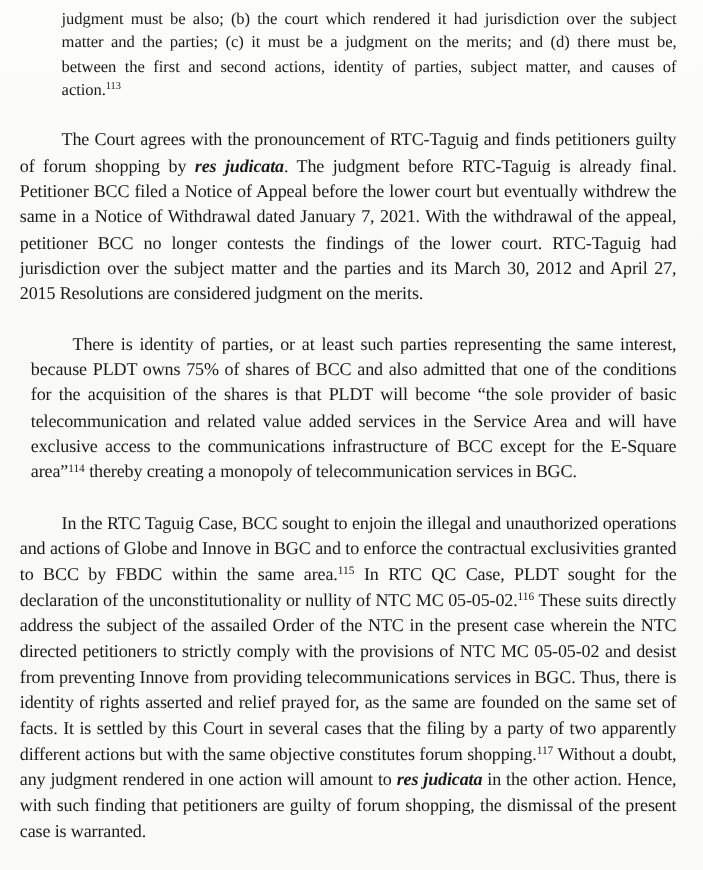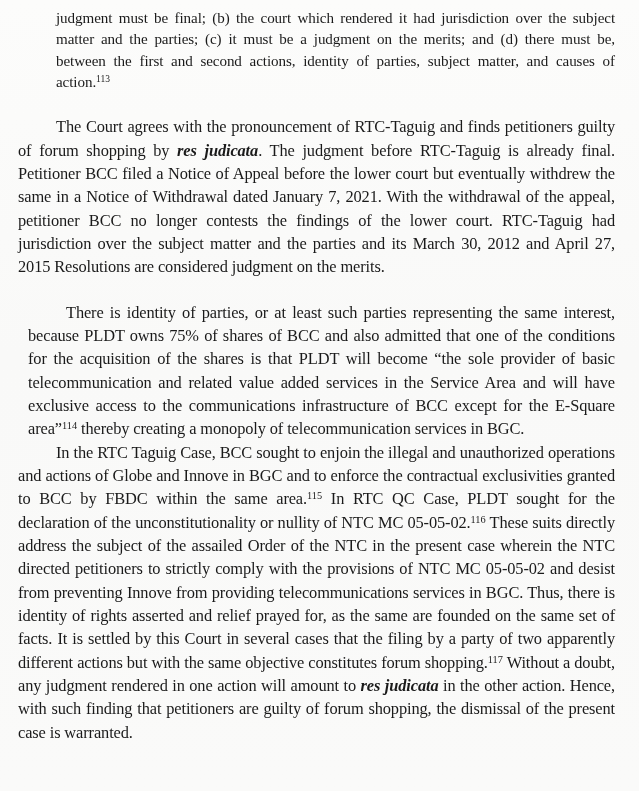--- a/index.html
+++ b/index.html
@@ -43,41 +43,41 @@
     margin: 0 24px 0 18px;
     font-size: 16.4px;
     line-height: 23.35px;
     text-align: justify;
     text-justify: inter-word;
     text-indent: 38px;
     letter-spacing: -0.12px;
   }
   .para.p1 { margin-top: 22px; }
   .para.p2 { margin-top: 22px; margin-left: 28px; }
-  .para.p3 { }
+  .para.p3 { margin-top: 23px; }
 
   sup.fn {
     font-size: 0.63em;
     vertical-align: 0.52em;
     line-height: 0;
     letter-spacing: 0;
   }
   i.latin {
     font-style: italic;
     font-weight: bold;
   }
 </style>
 </head>
 <body>
 
 <div class="page"></div>
 
 <div class="page-body">
 
-  <div class="blockquote"><span>judgment must be final; (b) the court which rendered it had jurisdiction over the subject matter and the parties; (c) it must be a judgment on the merits; and (d) there must be, between the first and second actions, identity of parties, subject matter, and causes of action.</span><sup class="fn">113</sup></div>
+  <div class="blockquote"><span>judgment must be also; (b) the court which rendered it had jurisdiction over the subject matter and the parties; (c) it must be a judgment on the merits; and (d) there must be, between the first and second actions, identity of parties, subject matter, and causes of action.</span><sup class="fn">113</sup></div>
 
   <p class="para p1"><span>The Court agrees with the pronouncement of RTC-Taguig and finds petitioners guilty of forum shopping by </span><i class="latin">res judicata</i><span>. The judgment before RTC-Taguig is already final. Petitioner BCC filed a Notice of Appeal before the lower court but eventually withdrew the same in a Notice of Withdrawal dated January 7, 2021. With the withdrawal of the appeal, petitioner BCC no longer contests the findings of the lower court. RTC-Taguig had jurisdiction over the subject matter and the parties and its March 30, 2012 and April 27, 2015 Resolutions are considered judgment on the merits.</span></p>
 
   <p class="para p2"><span>There is identity of parties, or at least such parties representing the same interest, because PLDT owns 75% of shares of BCC and also admitted that one of the conditions for the acquisition of the shares is that PLDT will become “the sole provider of basic telecommunication and related value added services in the Service Area and will have exclusive access to the communications infrastructure of BCC except for the E-Square area”</span><sup class="fn">114</sup><span> thereby creating a monopoly of telecommunication services in BGC.</span></p>
 
   <p class="para p3"><span>In the RTC Taguig Case, BCC sought to enjoin the illegal and unauthorized operations and actions of Globe and Innove in BGC and to enforce the contractual exclusivities granted to BCC by FBDC within the same area.</span><sup class="fn">115</sup><span> In RTC QC Case, PLDT sought for the declaration of the unconstitutionality or nullity of NTC MC 05-05-02.</span><sup class="fn">116</sup><span> These suits directly address the subject of the assailed Order of the NTC in the present case wherein the NTC directed petitioners to strictly comply with the provisions of NTC MC 05-05-02 and desist from preventing Innove from providing telecommunications services in BGC. Thus, there is identity of rights asserted and relief prayed for, as the same are founded on the same set of facts. It is settled by this Court in several cases that the filing by a party of two apparently different actions but with the same objective constitutes forum shopping.</span><sup class="fn">117</sup><span> Without a doubt, any judgment rendered in one action will amount to </span><i class="latin">res judicata</i><span> in the other action. Hence, with such finding that petitioners are guilty of forum shopping, the dismissal of the present case is warranted.</span></p>
 
 </div>
 
 </body></html>

